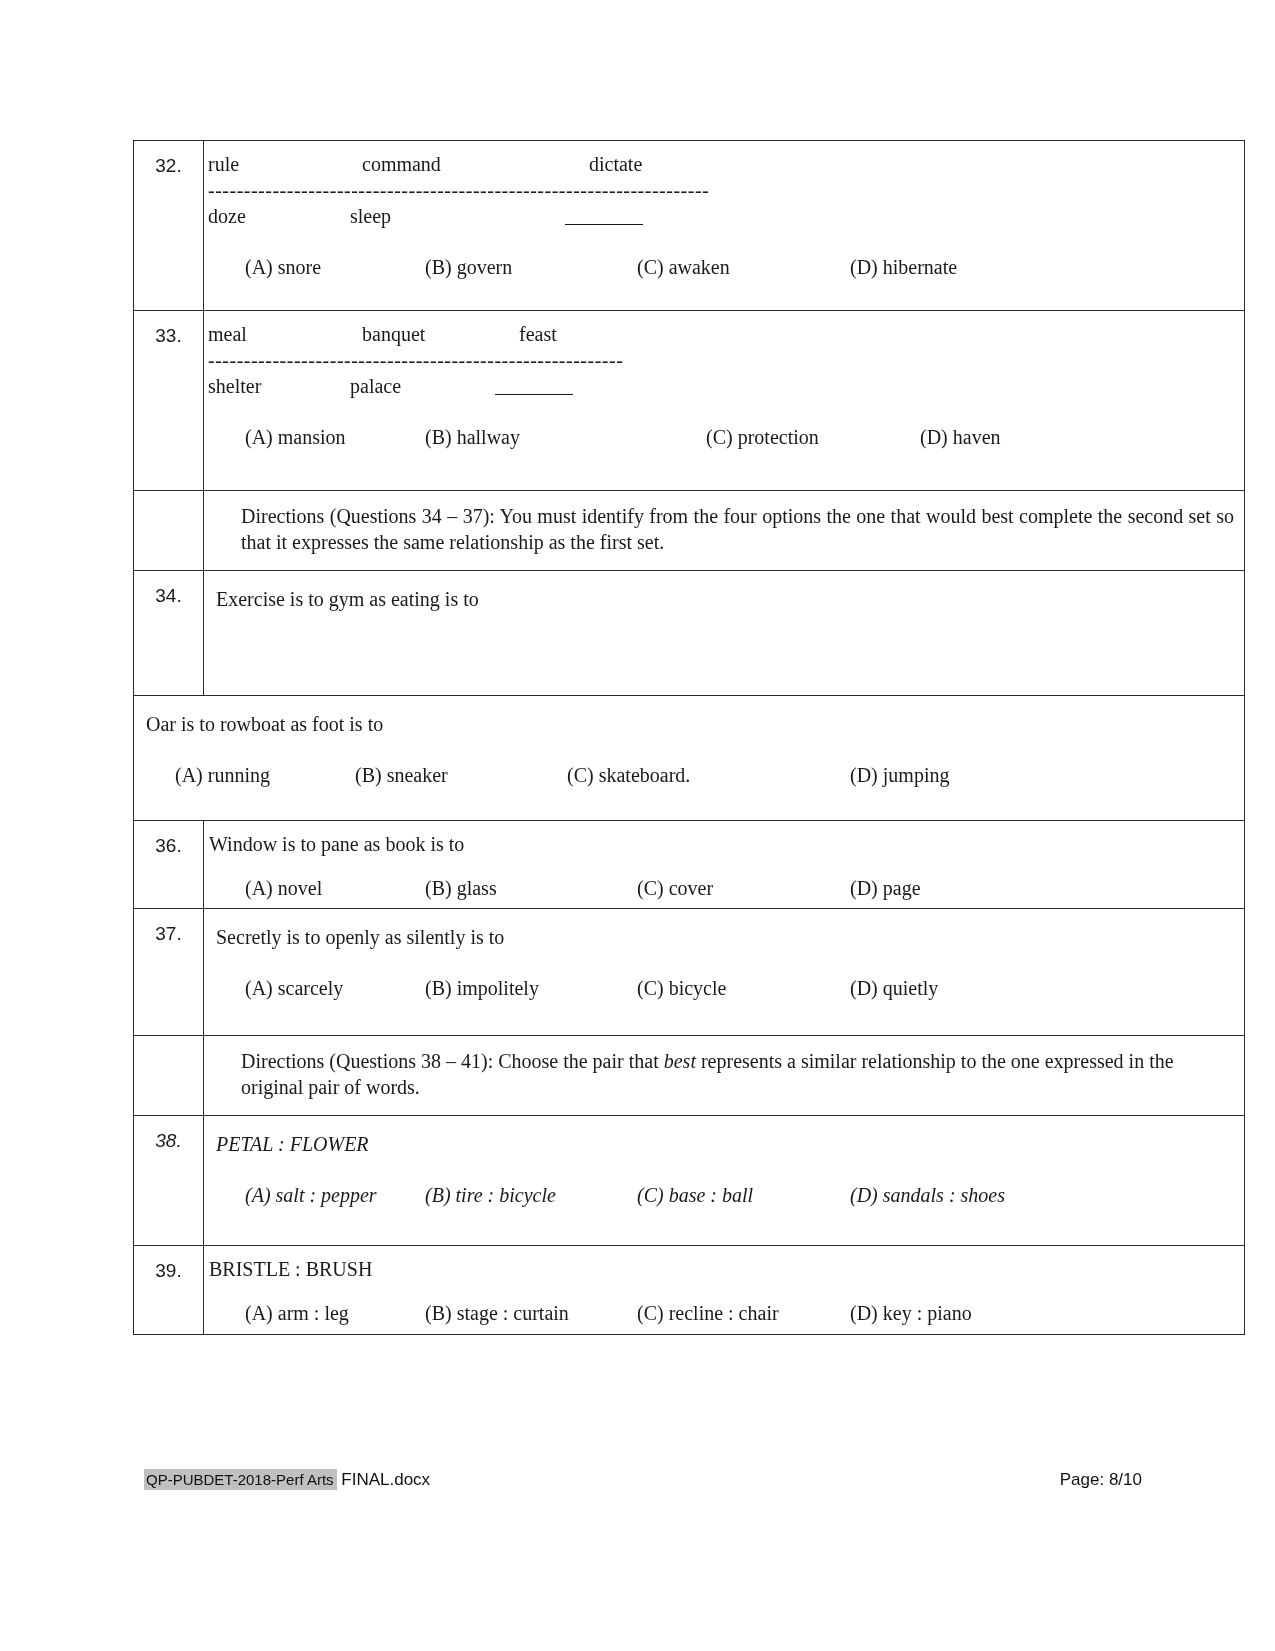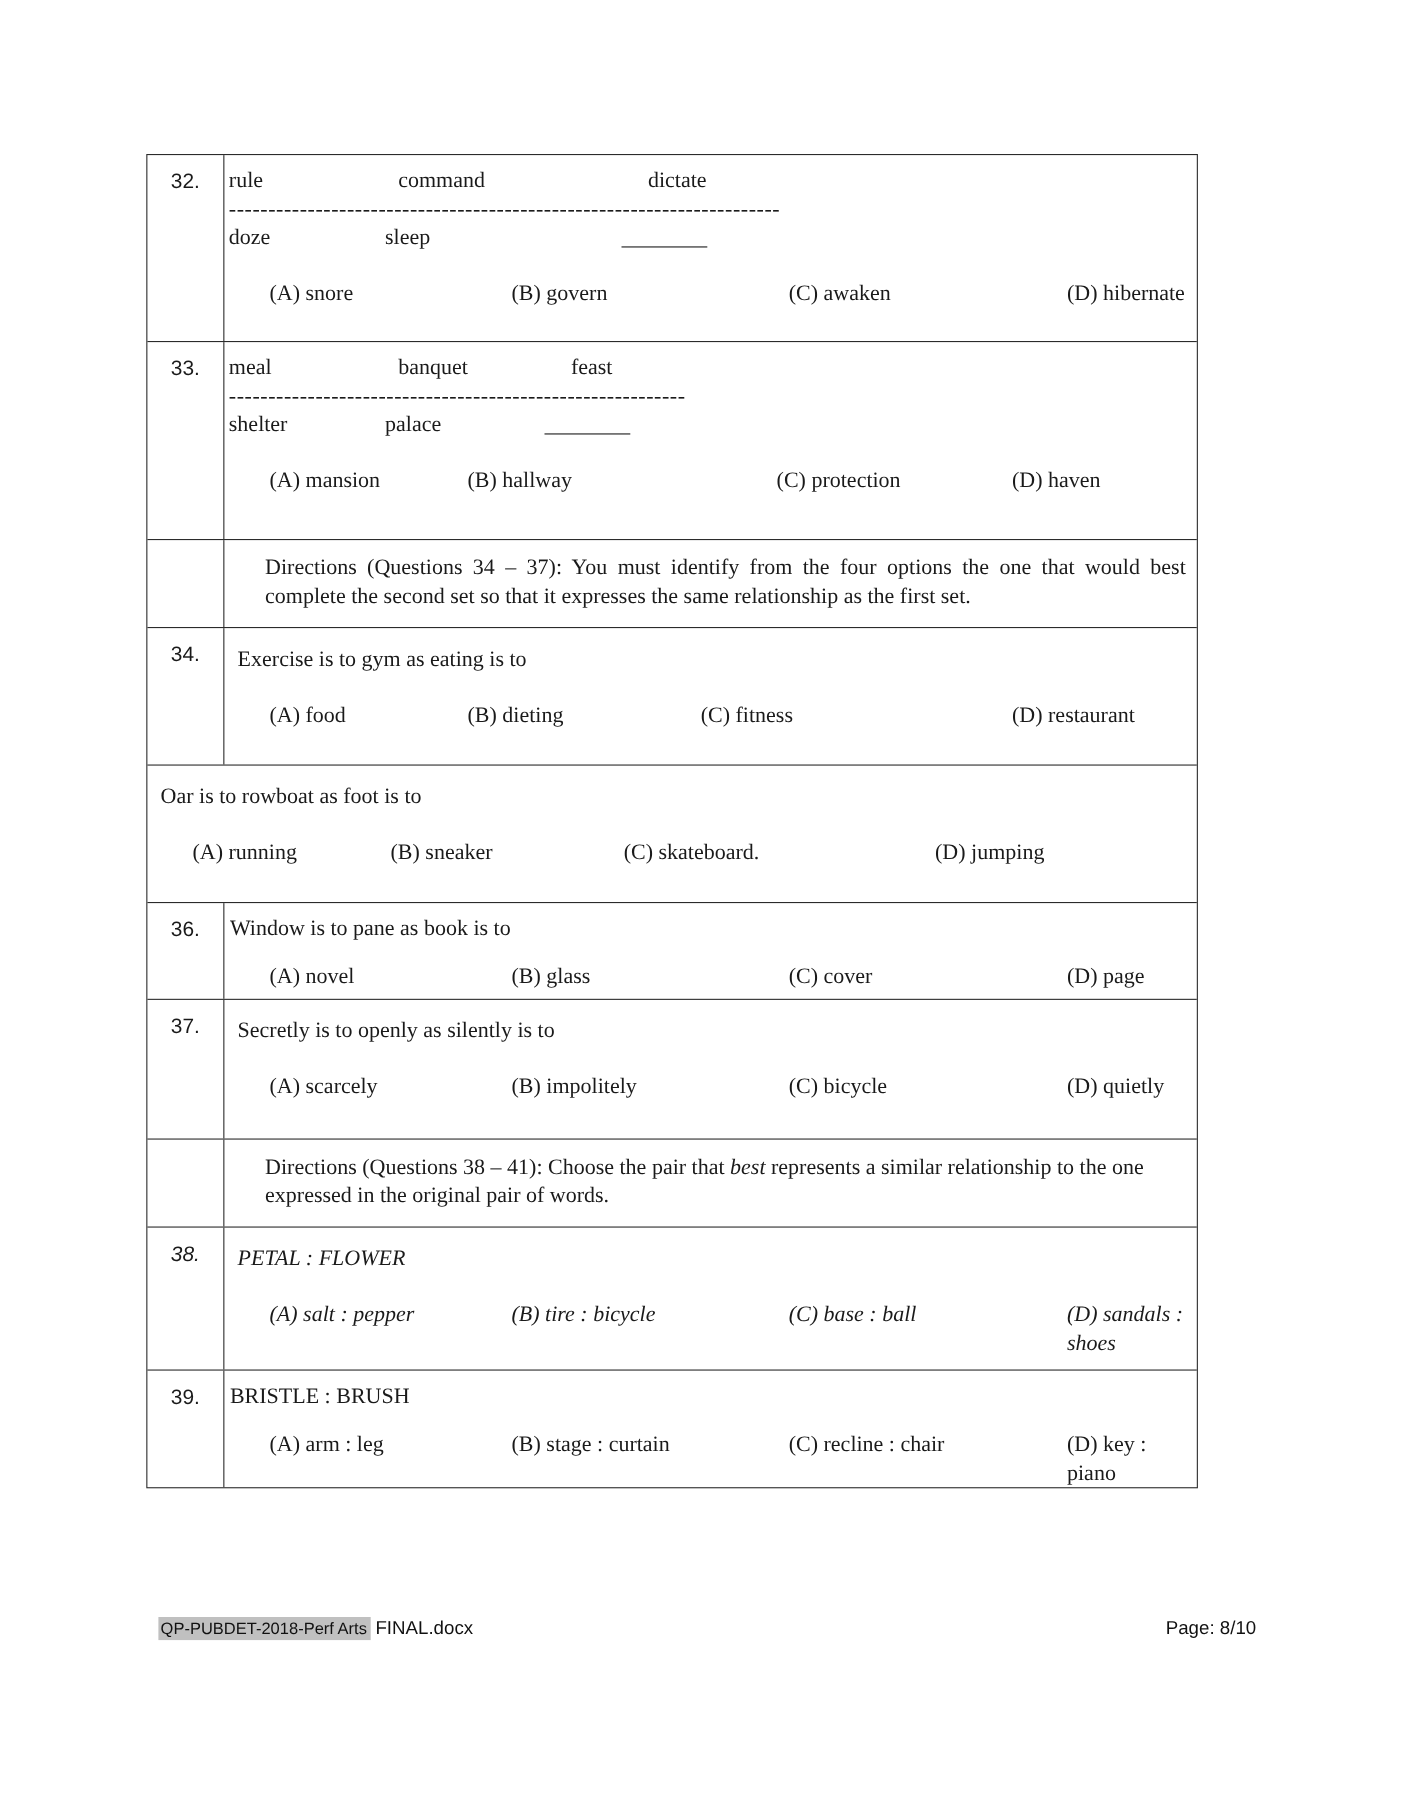--- a/index.html
+++ b/index.html
@@ -10,21 +10,21 @@
     position: relative;
     font-family: "Liberation Serif", serif;
     color: #1a1a1a;
   }
   .page { position: absolute; inset: 0; background: #ffffff; }
 
   .qtable {
     position: absolute;
     left: 133px;
     top: 140px;
-    width: 956px;
+    width: 1112px;
     border: 1px solid #2b2b2b;
     background: #ffffff;
   }
   .qrow { display: flex; }
   .qrow:not(:last-child) { border-bottom: 1px solid #2b2b2b; }
 
   .num-cell {
     width: 70px;
     flex: 0 0 70px;
     border-right: 1px solid #2b2b2b;
@@ -44,21 +44,21 @@
   .blank {
     display: inline-block;
     width: 78px;
     height: 22px;
     border-bottom: 1.4px solid #1a1a1a;
     justify-self: start;
   }
 
   
   .optgrid { display: grid; padding-left: 41px; margin-top: 25px; }
-  .cols-a { grid-template-columns: 180px 212px 213px auto; gap: 40px; }
+  .cols-a { grid-template-columns: 180px 212px 213px auto; }
   .cols-b { grid-template-columns: 180px 281px 214px auto; }
   .cols-c { grid-template-columns: 180px 212px 283px auto; }
 
   .stem { margin-top: 15px; padding-left: 12px; }
   .stem.flush { padding-left: 5px; }
   .compact .stem { margin-top: 10px; }
   .compact .optgrid { margin-top: 18px; }
 
   .dir-cell { padding: 12px 10px 0 5px; }
   .dir-cell.justify { text-align: justify; }
@@ -149,26 +149,20 @@
 
     <div class="qrow rdir">
       <div class="num-cell"></div>
       <div class="content-cell dir-cell justify">Directions (Questions 34 – 37): You must identify from the four options the one that would best complete the second set so that it expresses the same relationship as the first set.</div>
     </div>
 
     <div class="qrow r34">
       <div class="num-cell">34.</div>
       <div class="content-cell">
         <div class="stem">Exercise is to gym as eating is to</div>
-        <div class="optgrid cols-c">
-          <span>(A) food</span>
-          <span>(B) dieting</span>
-          <span>(C) fitness</span>
-          <span>(D) restaurant</span>
-        </div>
       </div>
     </div>
 
     <div class="qrow r35">
       <div class="content-cell">
         <div class="stem">Oar is to rowboat as foot is to</div>
         <div class="optgrid cols-c">
           <span>(A) running</span>
           <span>(B) sneaker</span>
           <span>(C) skateboard.</span>

